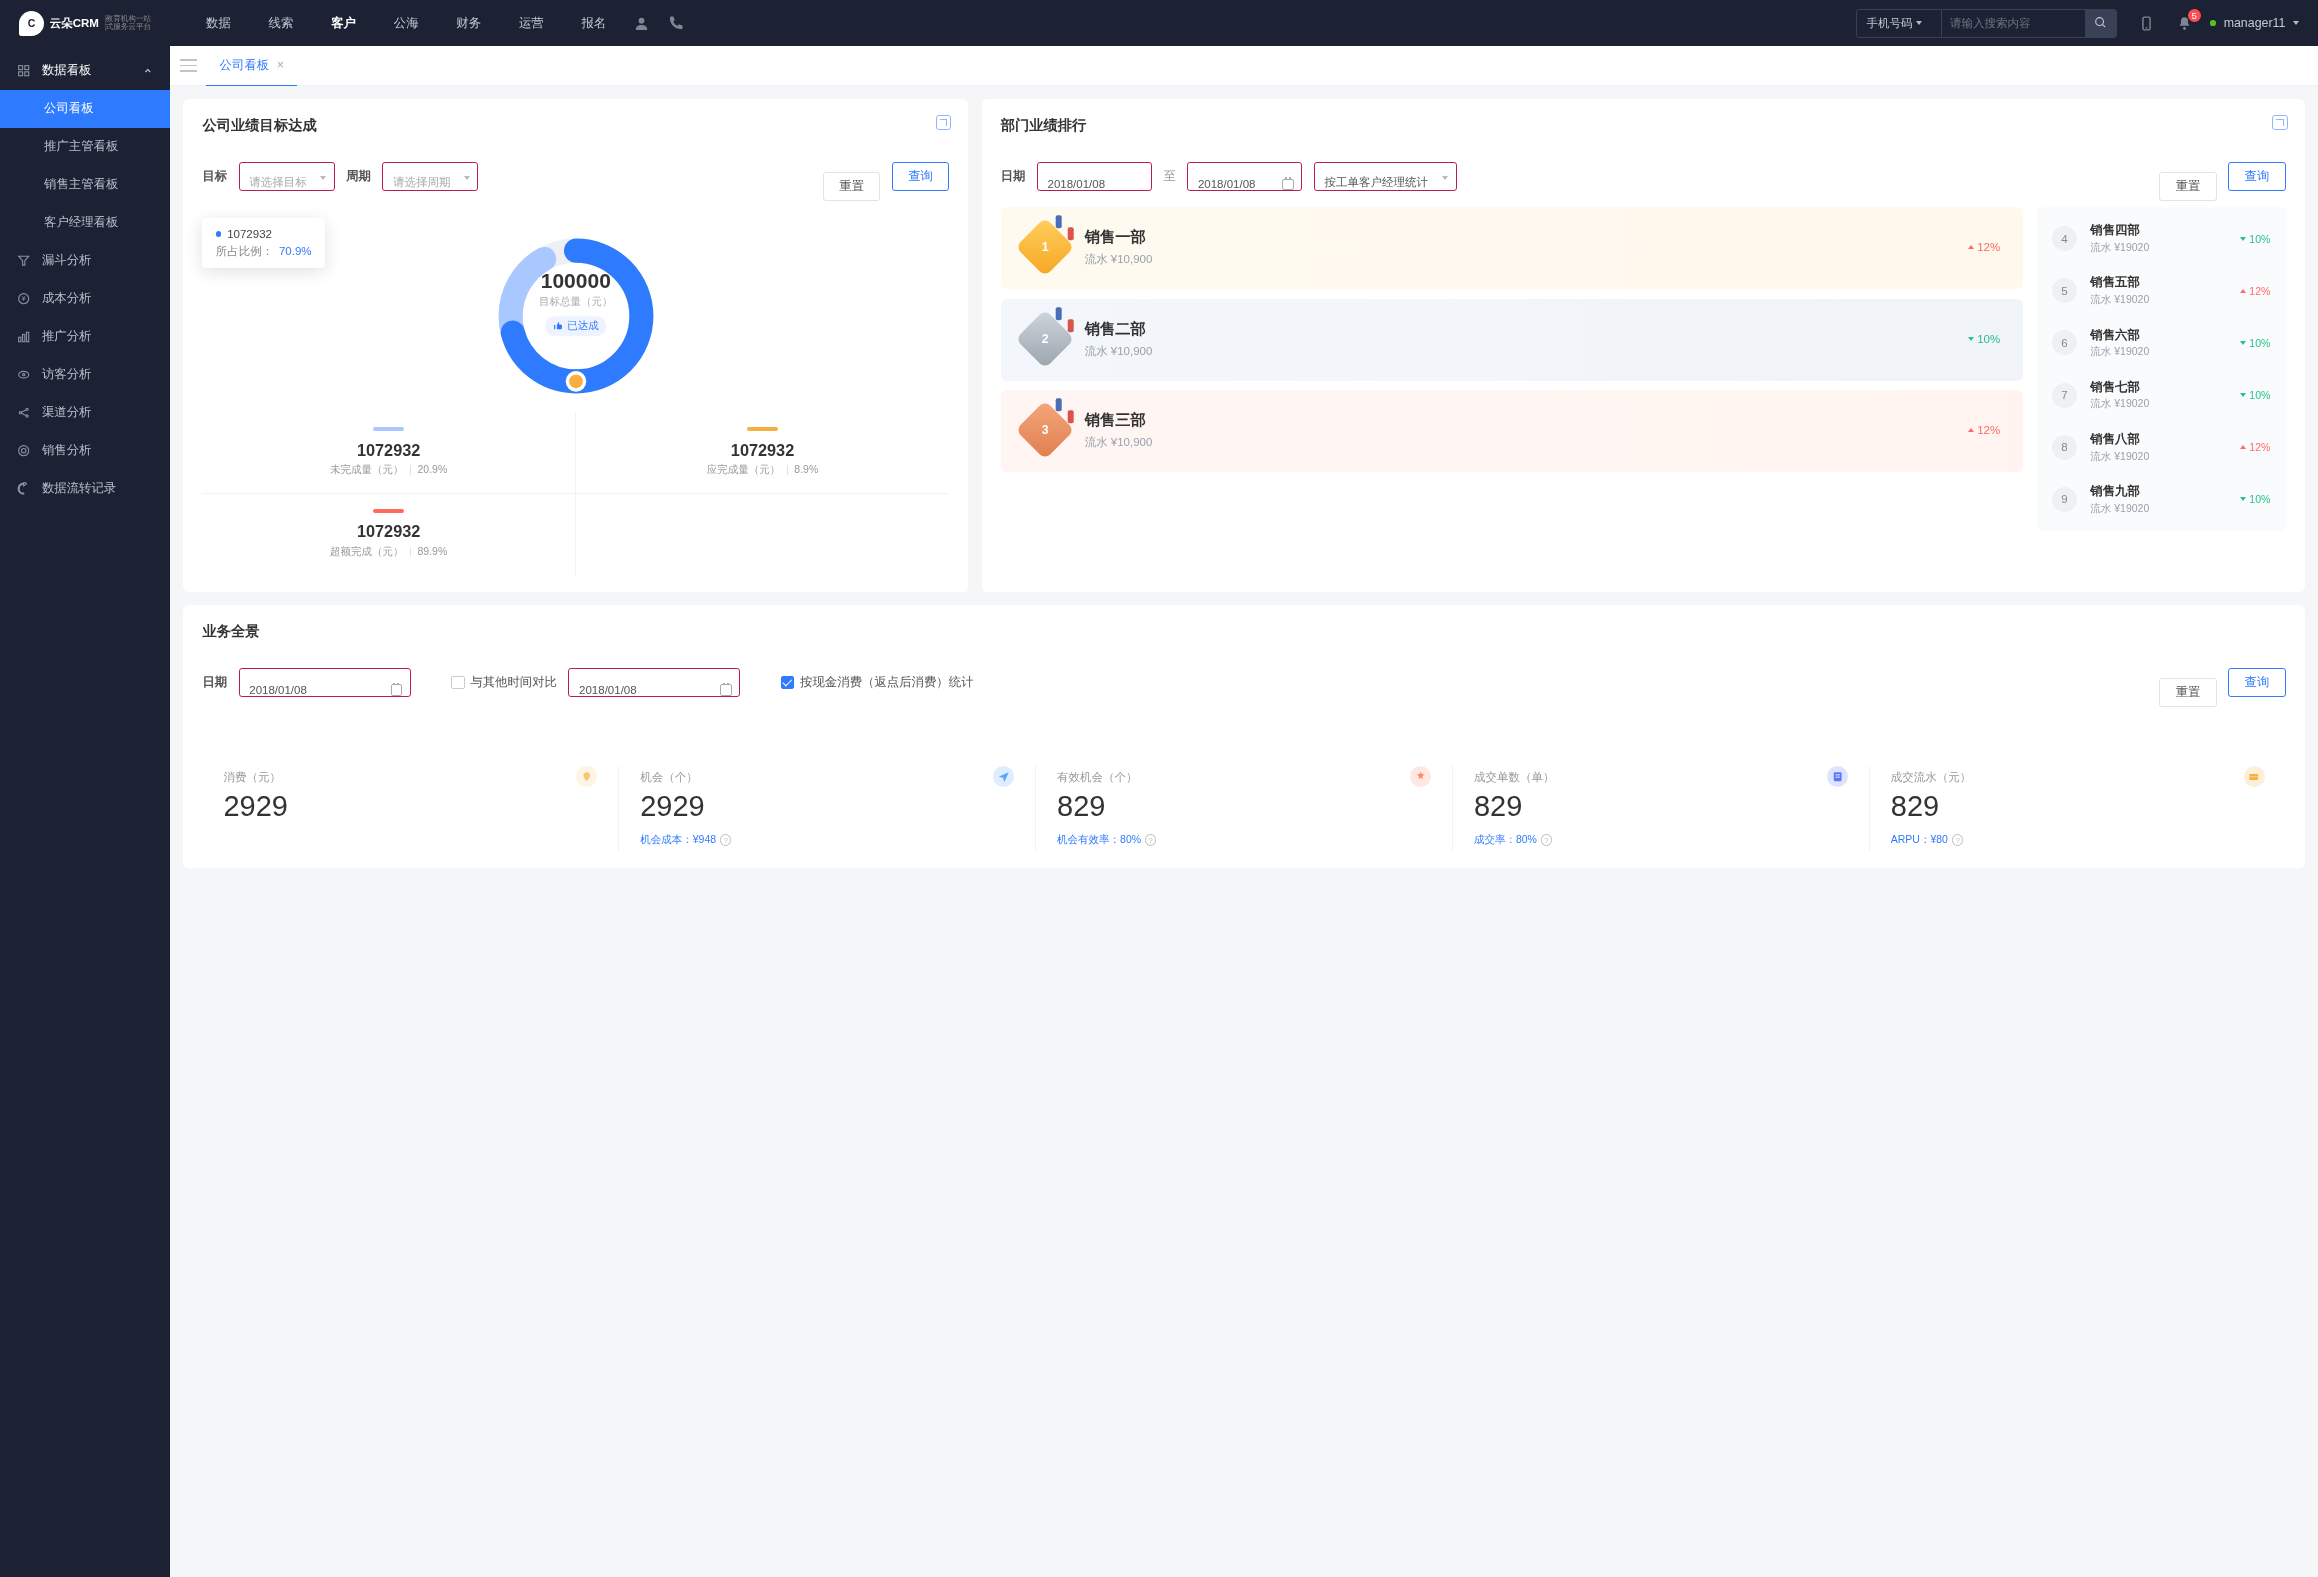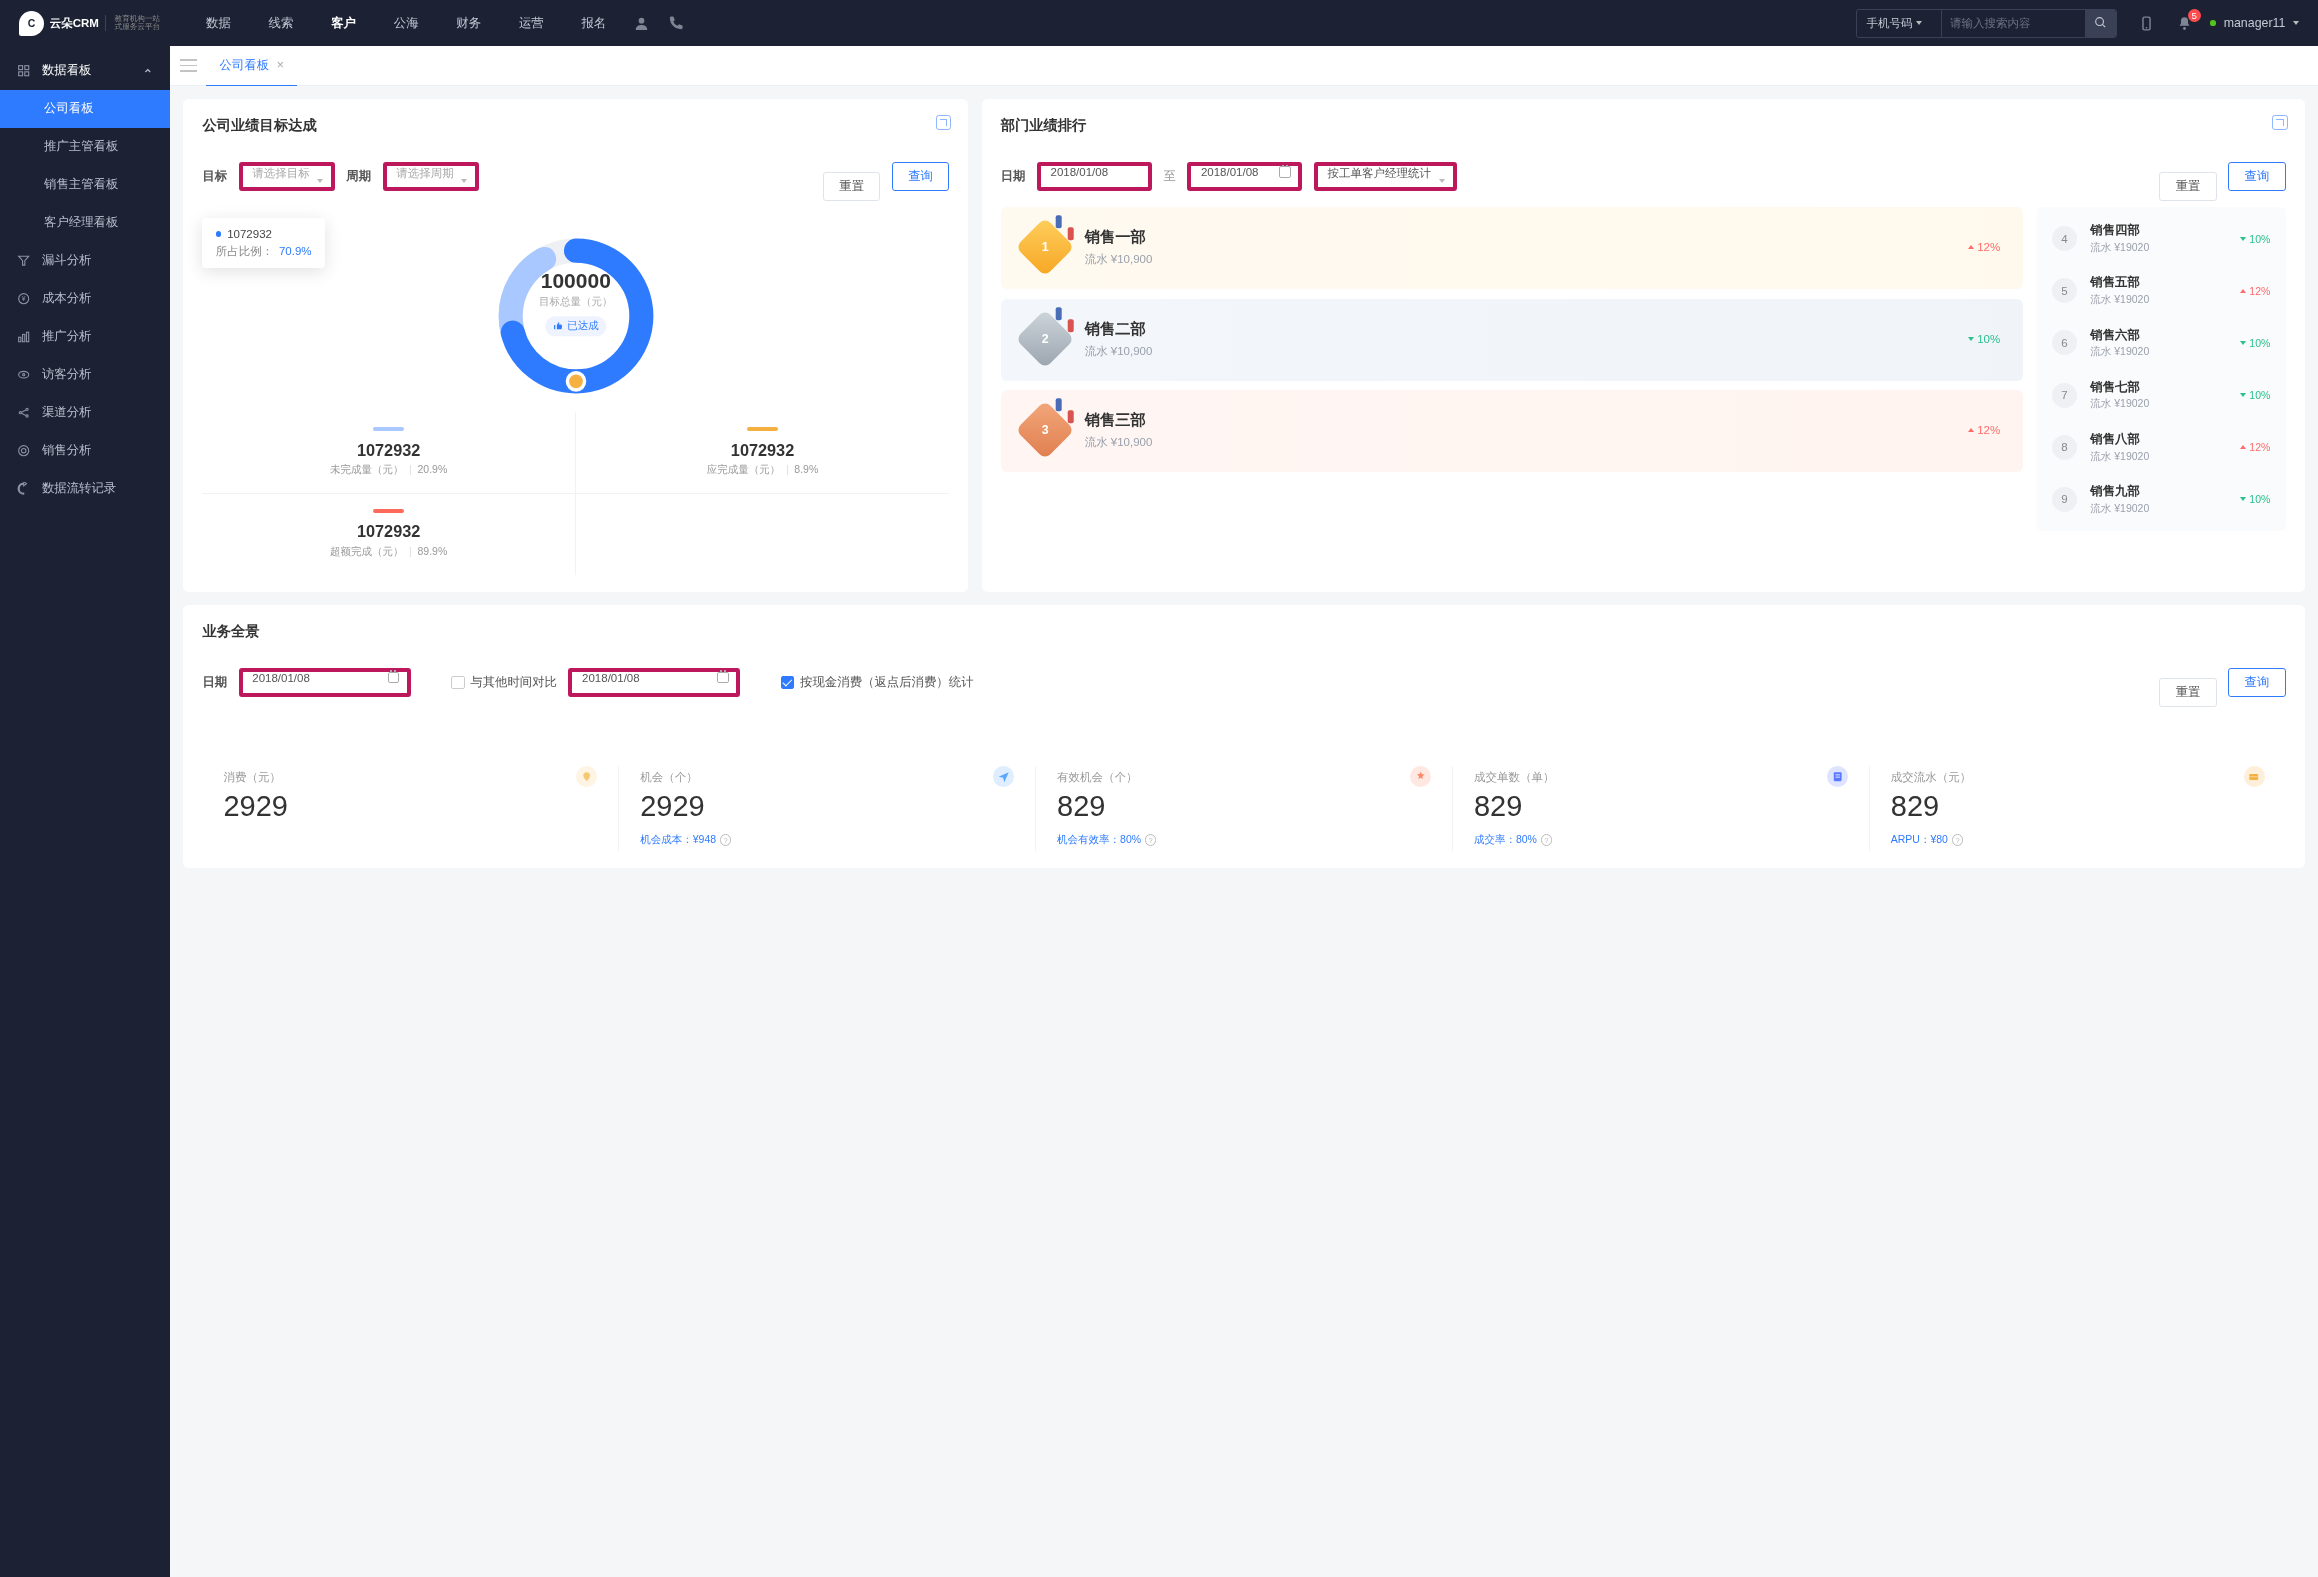--- a/index.html
+++ b/index.html
@@ -4,21 +4,21 @@
 <style>
 * { margin:0; padding:0; box-sizing:border-box; font-family: -apple-system, "PingFang SC", "Microsoft YaHei", sans-serif; }
 body { background:#f5f6f8; color:#333; font-size:12.4px; }
 .app { display:flex; flex-direction:column; height:100vh; min-height:841px; }
 
 
 .topnav { height:46px; background:#1c2233; color:#c3c8d4; display:flex; align-items:center; padding:0 19px 0 0; flex-shrink:0; }
 .logo { width:170px; display:flex; align-items:center; padding-left:19px; gap:5.7px; }
 .logo-badge { width:25px; height:25px; background:#fff; border-radius:50% 50% 50% 10%; display:flex; align-items:center; justify-content:center; color:#1c2233; font-weight:bold; font-size:10.5px; }
 .logo-text { font-size:11.5px; color:#fff; font-weight:600; }
-.logo-sub { font-size:7.6px; color:#888; line-height:1.1; border-left:1px solid #444; padding-left:9px; }
+.logo-sub { font-size:7.6px; color:#888; line-height:1.1; border-left:1px solid #444; padding-left:0; }
 .nav-items { display:flex; gap:3.8px; margin-left:19px; }
 .nav-item { padding:0 17px; height:46px; line-height:46px; cursor:pointer; color:#c3c8d4; }
 .nav-item.active { color:#fff; font-weight:600; }
 .nav-icons { display:flex; gap:17px; margin-left:9.6px; align-items:center; }
 .nav-icon { width:17px; height:17px; opacity:.6; cursor:pointer; }
 .nav-spacer { flex:1; }
 .search-group { display:flex; align-items:center; height:29px; border:1px solid #3a4156; border-radius:2.9px; overflow:hidden; }
 .search-sel { background:transparent; color:#c3c8d4; border:none; padding:0 19px 0 9.6px; font-size:11.5px; height:100%; position:relative; border-right:1px solid #3a4156; display:flex; align-items:center; gap:3.8px; cursor:pointer; }
 .search-input { background:transparent; border:none; color:#fff; padding:0 7.6px; width:143px; outline:none; font-size:11.5px; }
 .search-input::placeholder{ color:#6b7280; }
@@ -47,21 +47,21 @@
 
 .page { padding:13.4px; display:flex; flex-direction:column; gap:13.4px; }
 .row { display:flex; gap:13.4px; }
 .card { background:#fff; border-radius:5.7px; padding:17px 19px; position:relative; }
 .card-title { font-size:14.3px; font-weight:600; margin-bottom:17px; }
 .expand-icon { position:absolute; top:15.3px; right:17px; width:15.3px; height:15.3px; border:1.4px solid #8fb6ff; border-radius:2.9px; cursor:pointer; }
 .expand-icon::after{content:"";position:absolute;inset:2.9px;border-top:1.4px solid #8fb6ff;border-right:1.4px solid #8fb6ff;}
 
 .filters { display:flex; align-items:center; gap:11.5px; font-size:12.4px; color:#555;}
 .lbl { font-weight:600; }
-.select, .date-in { height:29px; border:4px solid #be185d; border-radius:2.9px; padding:0 21px 0 9.6px; background:#fff; color:#aaa; font-size:11.5px; position:relative; display:inline-flex; align-items:flex-start; cursor:pointer; min-width:96px;}
+.select, .date-in { height:29px; border:1px solid #be185d; border-radius:2.9px; padding:0 21px 0 9.6px; background:#fff; color:#aaa; font-size:11.5px; position:relative; display:inline-flex; align-items:flex-end; cursor:pointer; min-width:96px;}
 .date-in { color:#555; min-width:115px; justify-content:space-between; padding-right:7.6px;}
 .chev{ width:0;height:0;border-left:3.8px solid transparent;border-right:3.8px solid transparent;border-top:4.8px solid #bbb;position:absolute;right:7.6px;top:12.4px;}
 .btn { height:29px; padding:0 15.3px; border:1px solid #dfe3ea; background:#fff; border-radius:2.9px; cursor:pointer; font-size:12.4px; color:#555;}
 .btn.primary { border-color:#2f7bff; color:#2f7bff; }
 .flex-push { margin-left:auto;margin-top:20px; }
 
 
 .donut-wrap { display:flex; justify-content:center; position:relative; padding:29px 0 9.6px;}
 .donut-center{ position:absolute; top:50%; left:50%; transform:translate(-50%,-56%); text-align:center;}
 .donut-val{ font-size:21px; font-weight:700;}

